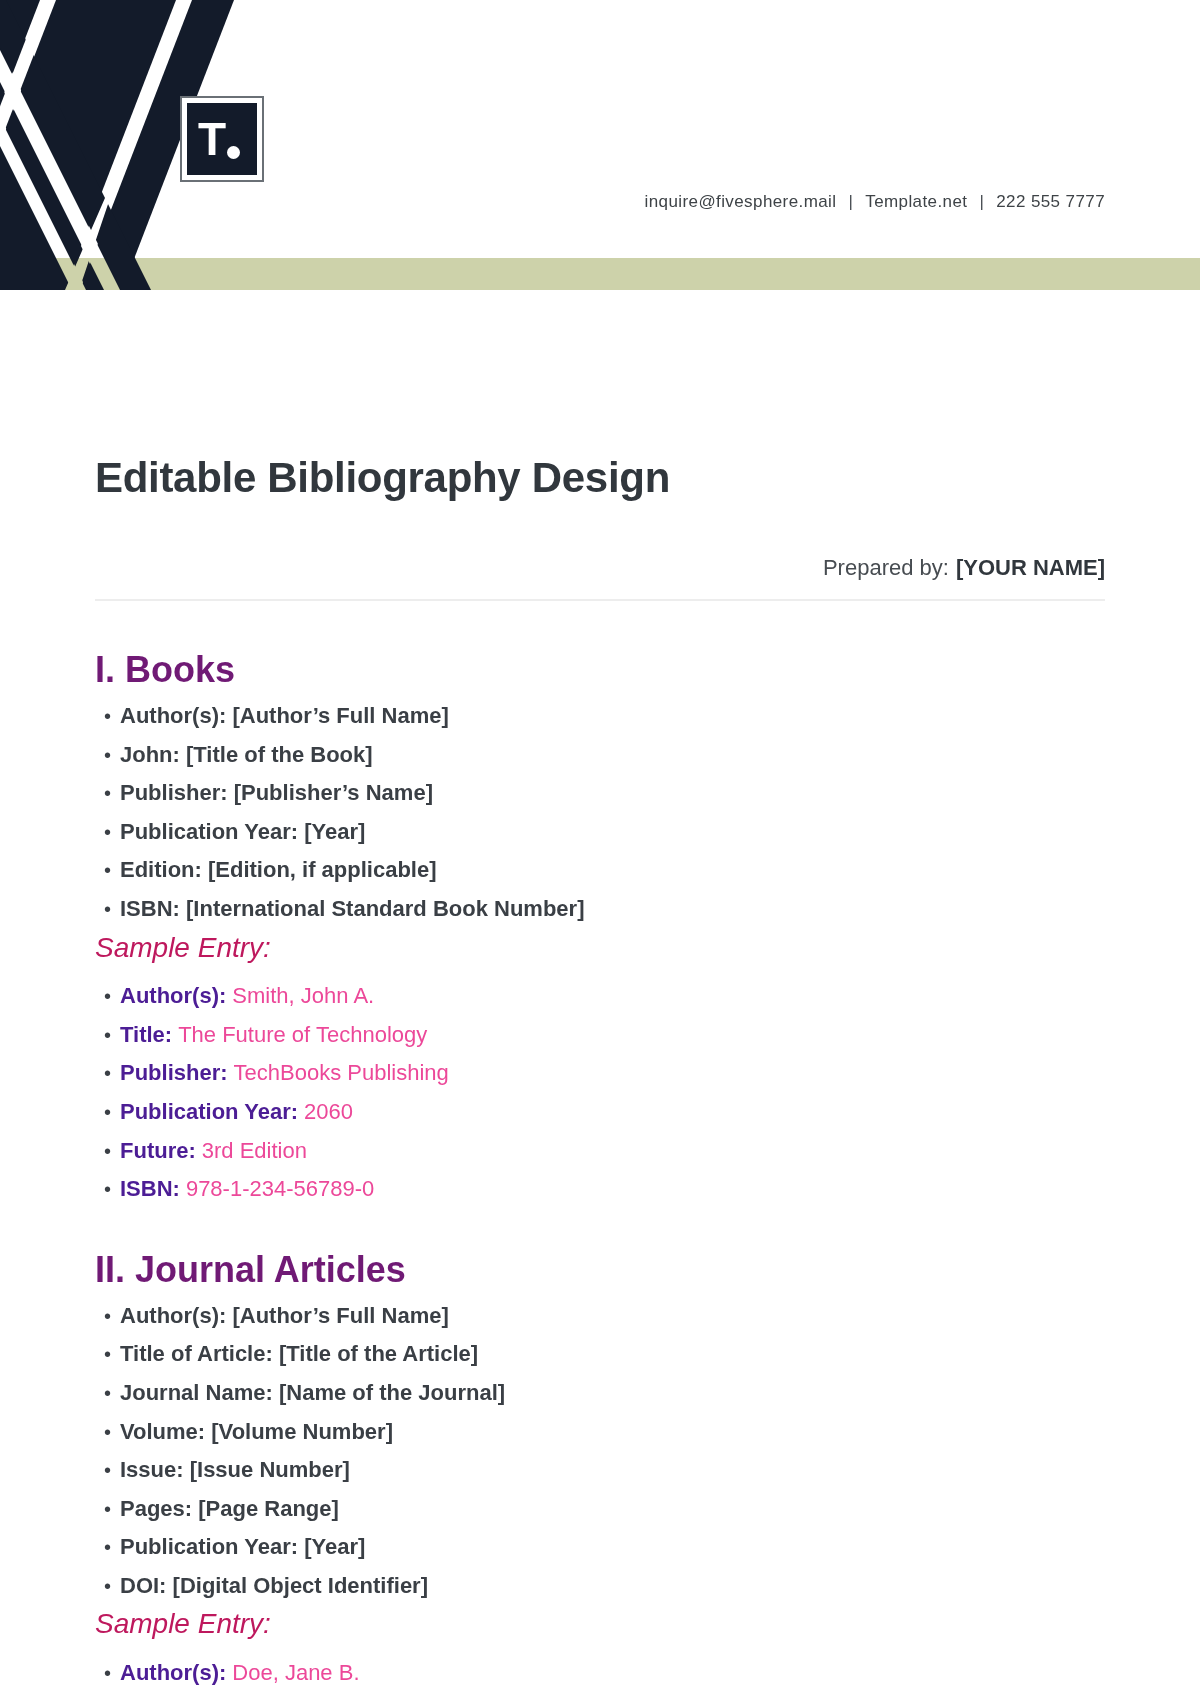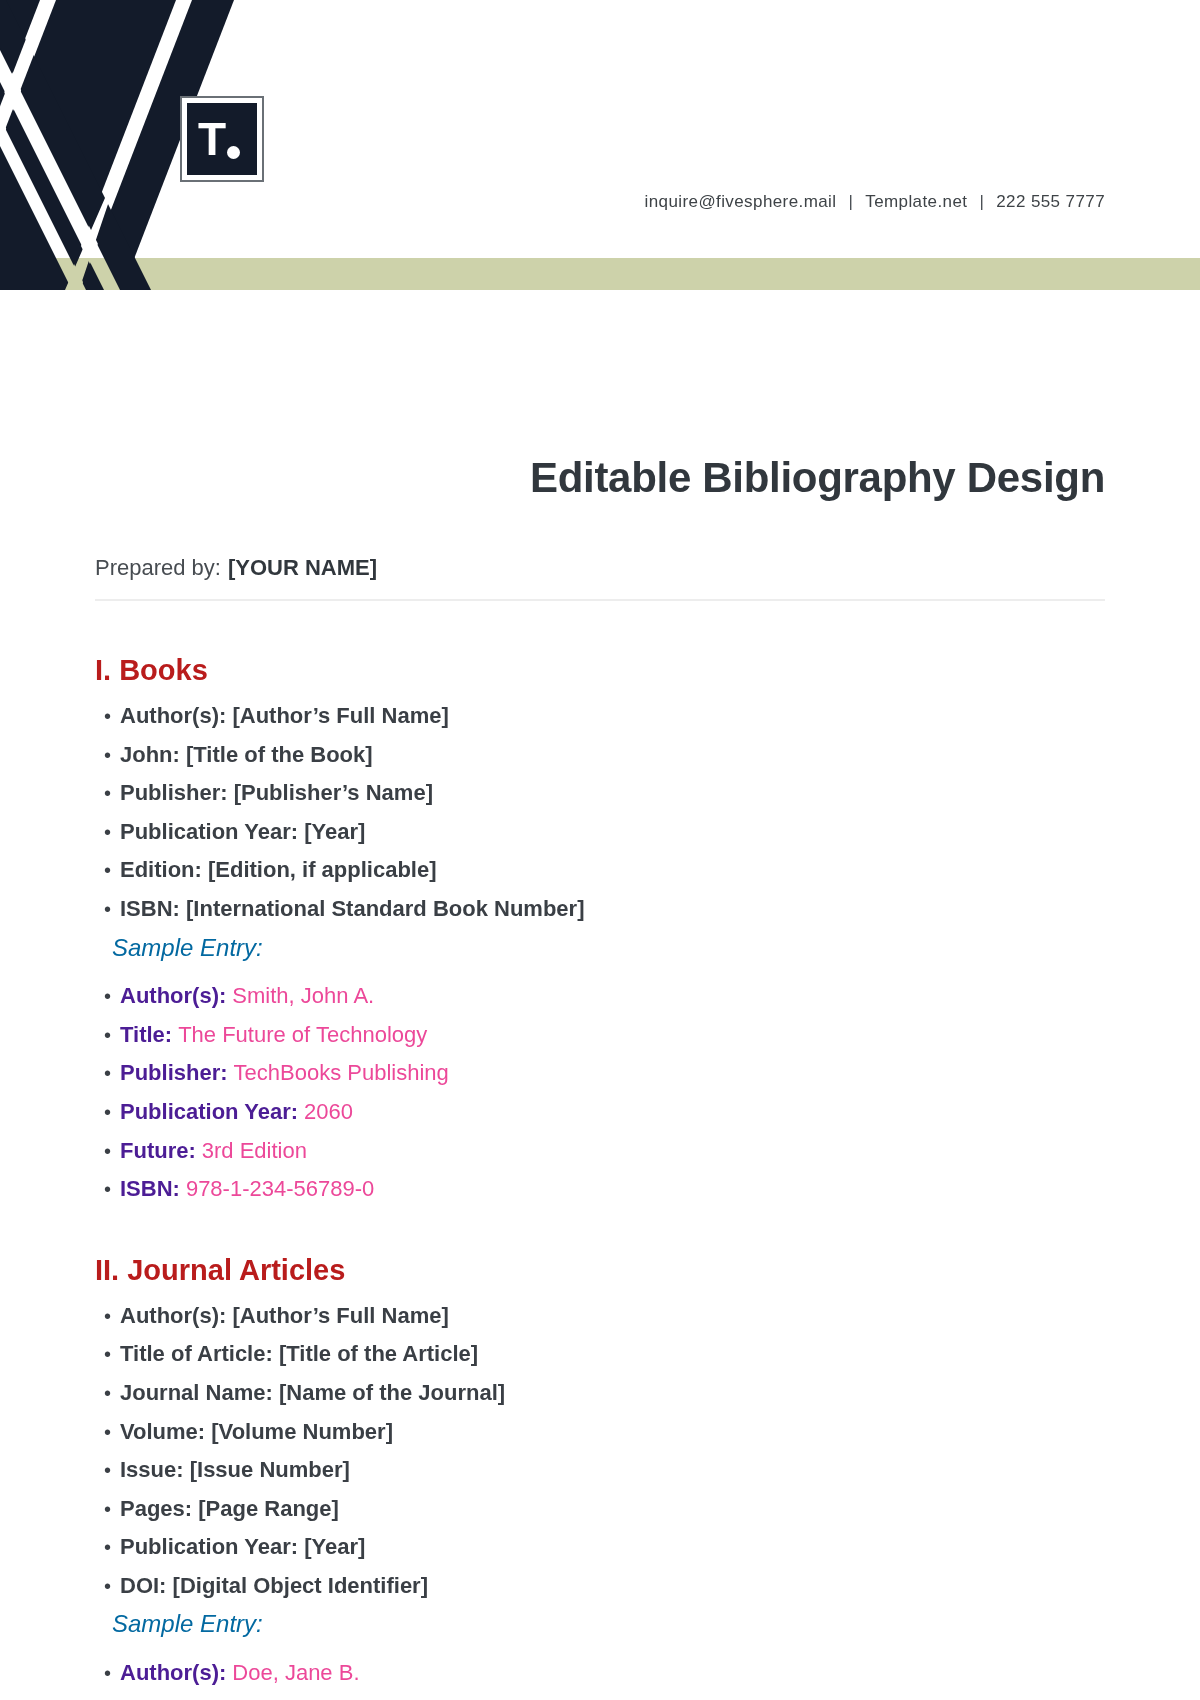--- a/index.html
+++ b/index.html
@@ -24,45 +24,45 @@
   .logo-dot{width:13px;height:13px;border-radius:50%;background:#fff;margin:26px 0 0 2px;}
   .contact{
     position:absolute;right:95px;top:162px;z-index:3;
     font-size:17px;letter-spacing:0.4px;color:#3e4347;white-space:nowrap;margin-top:30px;
   }
   .contact .sep{margin:0 12px;color:#4a4f54;}
 
   
   .content{width:1010px;margin:0 auto;}
   .doc-title{
-    margin:163px 0 0;text-align:right;
+    margin:163px 0 0;text-align:left;
     font-size:42px;line-height:50px;font-weight:700;color:#31373d;letter-spacing:-0.3px;
   }
-  .prepared{margin:52px 0 0;text-align:left;font-size:22px;line-height:26px;color:#474c51;}
+  .prepared{margin:52px 0 0;text-align:right;font-size:22px;line-height:26px;color:#474c51;}
   .prepared .name{font-weight:700;color:#31373d;margin-left:7px;}
   .divider{border:0;height:2px;background:#ededed;margin:18px 0 0;}
 
   .section-heading{
-    font-size:29px;line-height:34px;font-weight:700;color:#b91c1c;margin:44px 0 0;
+    font-size:36px;line-height:34px;font-weight:700;color:#701a75;margin:44px 0 0;
   }
   .section-heading.first{margin-top:52px;}
 
   ul.bib-list{list-style:none;margin:10px 0 0;padding:0;}
   ul.bib-list li{
     position:relative;padding-left:25px;
     font-size:22px;line-height:38.6px;color:#3a3f45;font-weight:700;
   }
   ul.bib-list li .mk{
     position:absolute;left:9px;top:0;font-size:20px;color:#3a3f45;font-weight:400;
   }
   ul.bib-list li .lbl{font-weight:700;color:#4c1d95;}
   ul.bib-list li .val{font-weight:400;color:#ec4899;margin-left:6px;}
   .it{}
   .sample-label{
-    font-size:24px;line-height:38.6px;font-style:italic;font-weight:400;color:#0369a1;margin-left:17px;
+    font-size:28px;line-height:38.6px;font-style:italic;font-weight:400;color:#be185d;
   }
 </style>
 </head>
 <body>
 
 <div class="page">
 
   <div class="header">
     <div class="accent-band"></div>
 

